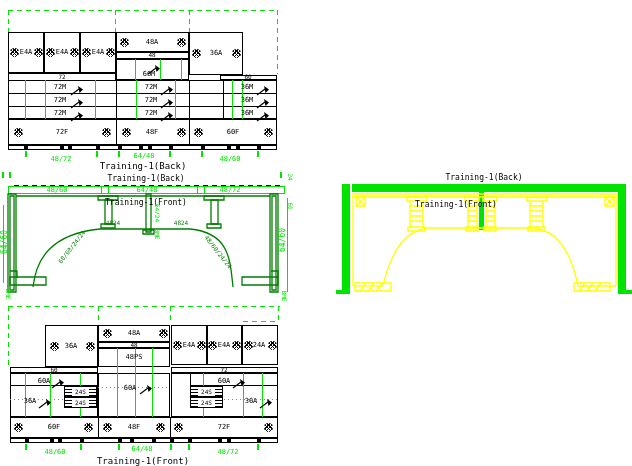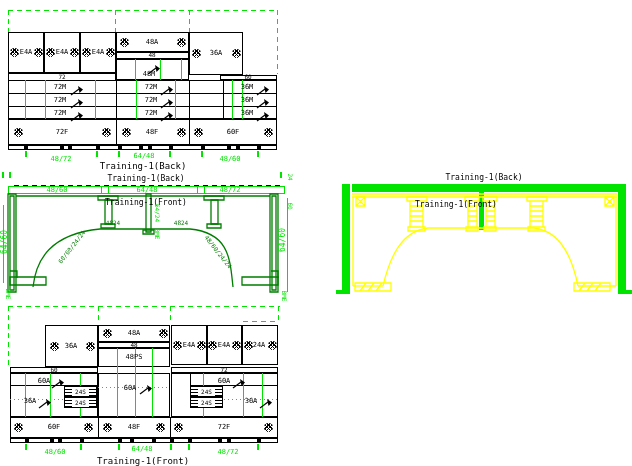--- a/index.html
+++ b/index.html
@@ -131,21 +131,21 @@
         </svg></div>
       <div class="pin" style="left: 256px; top: 107px;"><svg width="14" height="11" viewBox="0 0 14 11">
           <path d="M1 10 L9 4" stroke="#000" stroke-width="1.2" fill="none"></path>
           <path d="M8 1 l5 3.5 -3.5 3.5 z" fill="#000"></path>
         </svg></div>
       <div class="lbl" style="left: 26px; top: 52px; color: rgb(0, 0, 0); font-size: 7px; transform: translate(-50%, -50%) rotate(0deg);">E4A</div>
       <div class="lbl" style="left: 62px; top: 52px; color: rgb(0, 0, 0); font-size: 7px; transform: translate(-50%, -50%) rotate(0deg);">E4A</div>
       <div class="lbl" style="left: 98px; top: 52px; color: rgb(0, 0, 0); font-size: 7px; transform: translate(-50%, -50%) rotate(0deg);">E4A</div>
       <div class="lbl" style="left: 152px; top: 42px; color: rgb(0, 0, 0); font-size: 7px; transform: translate(-50%, -50%) rotate(0deg);">48A</div>
       <div class="lbl" style="left: 152px; top: 55px; color: rgb(0, 0, 0); font-size: 6px; transform: translate(-50%, -50%) rotate(0deg);">48</div>
-      <div class="lbl" style="left: 149px; top: 74px; color: rgb(0, 0, 0); font-size: 7px; transform: translate(-50%, -50%) rotate(0deg);">48M</div>
+      <div class="lbl" style="left: 149px; top: 74px; color: rgb(0, 0, 0); font-size: 7px; transform: translate(-50%, -50%) rotate(0deg);">60M</div>
       <div class="lbl" style="left: 216px; top: 53px; color: rgb(0, 0, 0); font-size: 7px; transform: translate(-50%, -50%) rotate(0deg);">36A</div>
       <div class="lbl" style="left: 62px; top: 77px; color: rgb(0, 0, 0); font-size: 6px; transform: translate(-50%, -50%) rotate(0deg);">72</div>
       <div class="lbl" style="left: 248px; top: 77px; color: rgb(0, 0, 0); font-size: 6px; transform: translate(-50%, -50%) rotate(0deg);">60</div>
       <div class="lbl" style="left: 60px; top: 87px; color: rgb(0, 0, 0); font-size: 7px; transform: translate(-50%, -50%) rotate(0deg);">72M</div>
       <div class="lbl" style="left: 60px; top: 100px; color: rgb(0, 0, 0); font-size: 7px; transform: translate(-50%, -50%) rotate(0deg);">72M</div>
       <div class="lbl" style="left: 60px; top: 113px; color: rgb(0, 0, 0); font-size: 7px; transform: translate(-50%, -50%) rotate(0deg);">72M</div>
       <div class="lbl" style="left: 151px; top: 87px; color: rgb(0, 0, 0); font-size: 7px; transform: translate(-50%, -50%) rotate(0deg);">72M</div>
       <div class="lbl" style="left: 151px; top: 100px; color: rgb(0, 0, 0); font-size: 7px; transform: translate(-50%, -50%) rotate(0deg);">72M</div>
       <div class="lbl" style="left: 151px; top: 113px; color: rgb(0, 0, 0); font-size: 7px; transform: translate(-50%, -50%) rotate(0deg);">72M</div>
       <div class="lbl" style="left: 247px; top: 87px; color: rgb(0, 0, 0); font-size: 7px; transform: translate(-50%, -50%) rotate(0deg);">36M</div>

